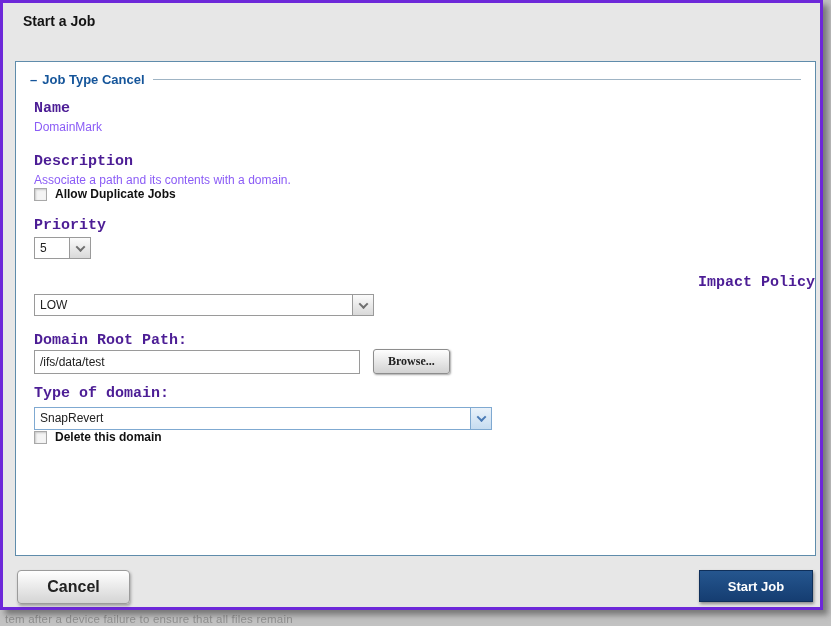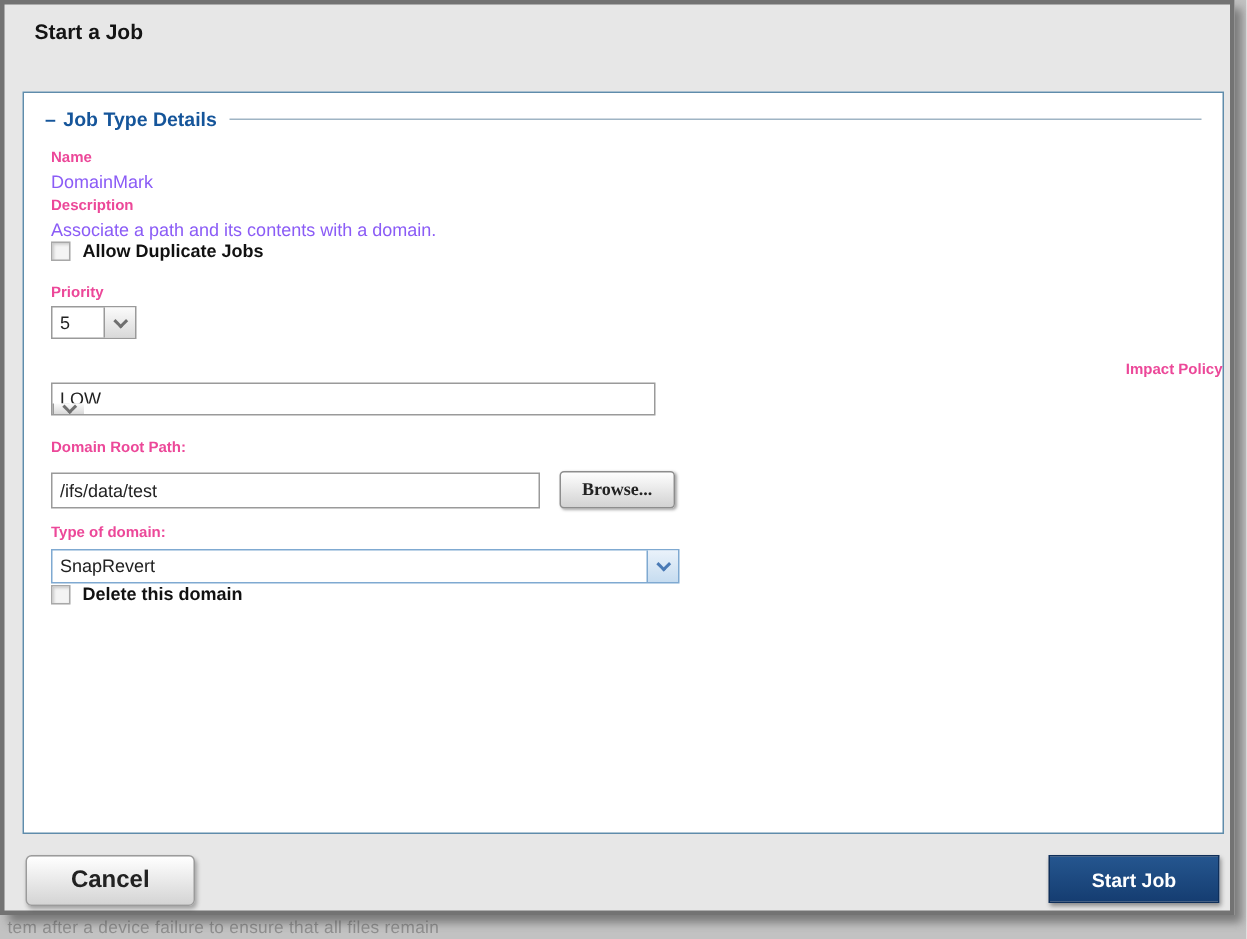--- a/index.html
+++ b/index.html
@@ -16,21 +16,21 @@
     white-space:nowrap; filter:blur(0.4px);
   }
   .bg-dotted {
     position:absolute; left:0; top:0; width:46px; height:3px;
     border-top:2px dotted #3a6ea5;
   }
   .dialog {
     position:absolute; left:0; top:0;
     width:823px; height:610px;
     background:#e7e7e7;
-    border:3px solid #737373;
+    border:3px solid #6d28d9;
     box-shadow:5px 5px 6px rgba(60,60,60,0.55);
   }
   .dialog-title {
     position:absolute; left:20px; top:10px;
     font-size:14px; font-weight:bold; color:#141414;
   }
   .panel {
     position:absolute; left:12px; top:58px;
     width:801px; height:495px;
     background:#ffffff;
@@ -43,25 +43,25 @@
   .legend-dash {
     color:#15559a; font-weight:bold; font-size:13px; margin-right:5px;
     cursor:default;
   }
   .legend-text {
     color:#15559a; font-weight:bold; font-size:13px;
     white-space:nowrap; margin-right:8px;
   }
   .legend-line { flex:1; height:1px; background:#9fb4c4; }
   .content { padding:0 0 0 18px; }
-  .lbl { font-size:10px; font-weight:bold; color:#ec4899; }
+  .lbl { font-size:15px; font-weight:bold; color:#4c1d95;font-family:Liberation Mono, monospace; }
   .val { font-size:12px; color:#8b5cf6; }
   .row-name-lbl   { margin-top:13px; }
   .row-name-val   { margin-top:3px; }
-  .row-desc-lbl   { margin-top:4px; }
+  .row-desc-lbl   { margin-top:19px; }
   .row-desc-val   { margin-top:3px; }
   .check-row { display:flex; align-items:center; }
   .checkbox {
     width:13px; height:13px;
     background:#f4f4f4;
     border:1px solid #a8a8a8;
     box-shadow:inset 1px 1px 2px rgba(0,0,0,0.18);
     margin-right:8px; flex:0 0 auto;
   }
   .check-lbl { font-size:12px; font-weight:bold; color:#111; }
@@ -82,43 +82,43 @@
     display:flex; align-items:center; justify-content:center;
     cursor:default;
   }
   .chev {
     width:7px; height:7px;
     border-right:2px solid #6f6f6f;
     border-bottom:2px solid #6f6f6f;
     transform:rotate(45deg) translate(-1px,-1px);
   }
   .combo-priority { width:57px; }
-  .combo-impact { width:403px; margin-top:3px;flex-direction:column; }
+  .combo-impact { width:340px; margin-top:3px; }
   .row-impact-lbl { margin-top:15px;text-align:right; }
   .row-path-lbl { margin-top:16px; }
-  .path-row { display:flex; align-items:center; margin-top:10px; }
+  .path-row { display:flex; align-items:center; margin-top:0; }
   .text-input {
     width:326px; height:24px;
     border:1px solid #9a9a9a; background:#fff;
     font-family:"Liberation Sans","DejaVu Sans",sans-serif;
     font-size:12px; color:#222; padding:0 5px;
   }
   .btn-gray {
     margin-left:13px;
     height:25px; padding:0 14px;
     font-family:Liberation Serif, serif;
     font-size:12px; font-weight:bold; color:#222;
     background:linear-gradient(#fefefe,#d2d2d2);
     border:1px solid #8d8d8d; border-radius:3px;
     box-shadow:1px 1px 2px rgba(0,0,0,0.35);
     cursor:pointer;
   }
   .row-type-lbl { margin-top:11px; }
   .combo-type {
-    width:419px; height:23px;
+    width:458px; height:23px;
     border:1px solid #7fa9d1; margin-top:5px;
   }
   .combo-type .combo-btn {
     background:linear-gradient(#eaf2fa,#c6dcf0);
     border-left:1px solid #7fa9d1;
   }
   .combo-type .chev {
     border-right-color:#4a7ab5; border-bottom-color:#4a7ab5;
   }
   .footer {
@@ -150,21 +150,21 @@
 
 <div class="bg-text">tem after a device failure to ensure that all files remain</div>
 <div class="bg-dotted"></div>
 
 <div class="dialog">
   <div class="dialog-title">Start a Job</div>
 
   <div class="panel">
     <div class="legend-row">
       <span class="legend-dash">–</span>
-      <span class="legend-text">Job Type Details</span>
+      <span class="legend-text">Job Type Cancel</span>
       <span class="legend-line"></span>
     </div>
 
     <div class="content">
       <div class="lbl row-name-lbl">Name</div>
       <div class="val row-name-val">DomainMark</div>
 
       <div class="lbl row-desc-lbl">Description</div>
       <div class="val row-desc-val">Associate a path and its contents with a domain.</div>
 

